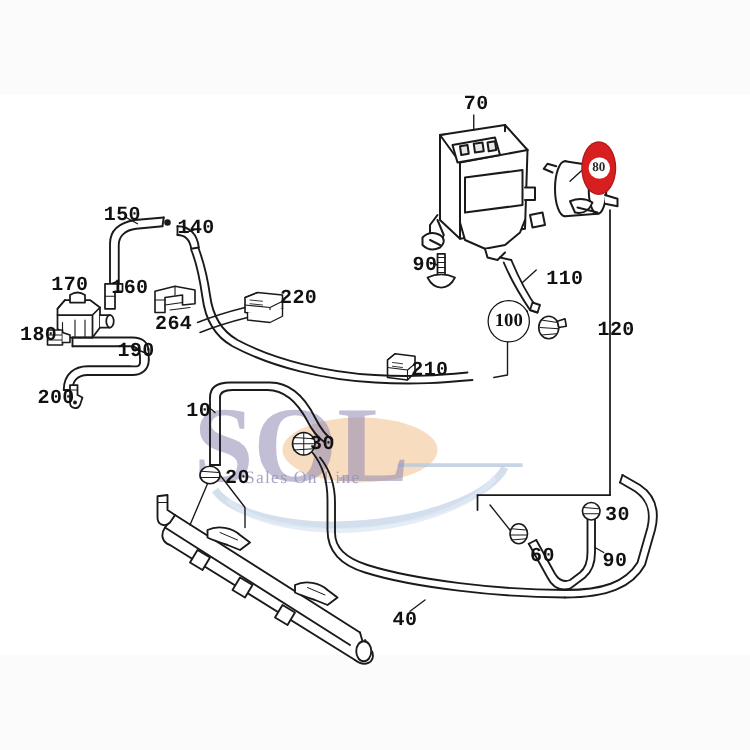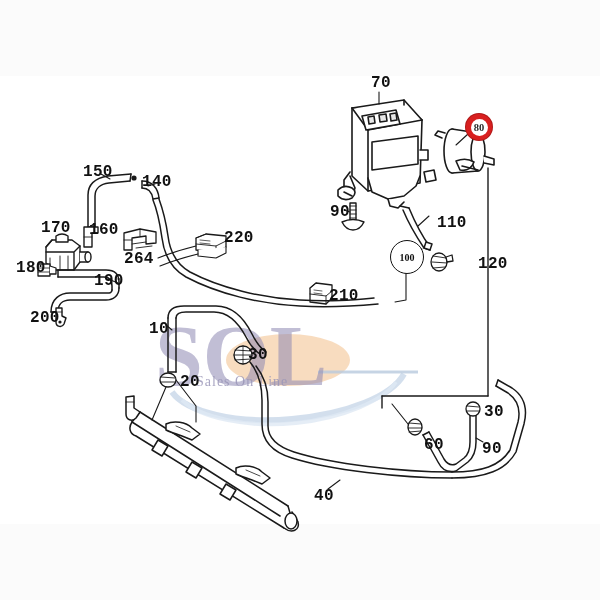--- a/index.html
+++ b/index.html
@@ -52,28 +52,28 @@
     position: absolute;
     width: 32px;
     height: 32px;
     border: 1.4px solid #111111;
     border-radius: 50%;
     background: #ffffff;
     display: flex;
     align-items: center;
     justify-content: center;
     font-family: "Liberation Serif", serif;
-    font-size: 10px;
+    font-size: 15px;
     font-weight: 700;
     color: #111111;
   }
   .balloon-hi {
     position: absolute;
     width: 26px;
-    height: 26px;
+    height: 41px;
     border-radius: 50%;
     background: #d81f1f;
     display: flex;
     align-items: center;
     justify-content: center;
     box-shadow: 0 0 0 1px #b01818;
   }
   .balloon-hi .inner {
     width: 17px;
     height: 17px;

